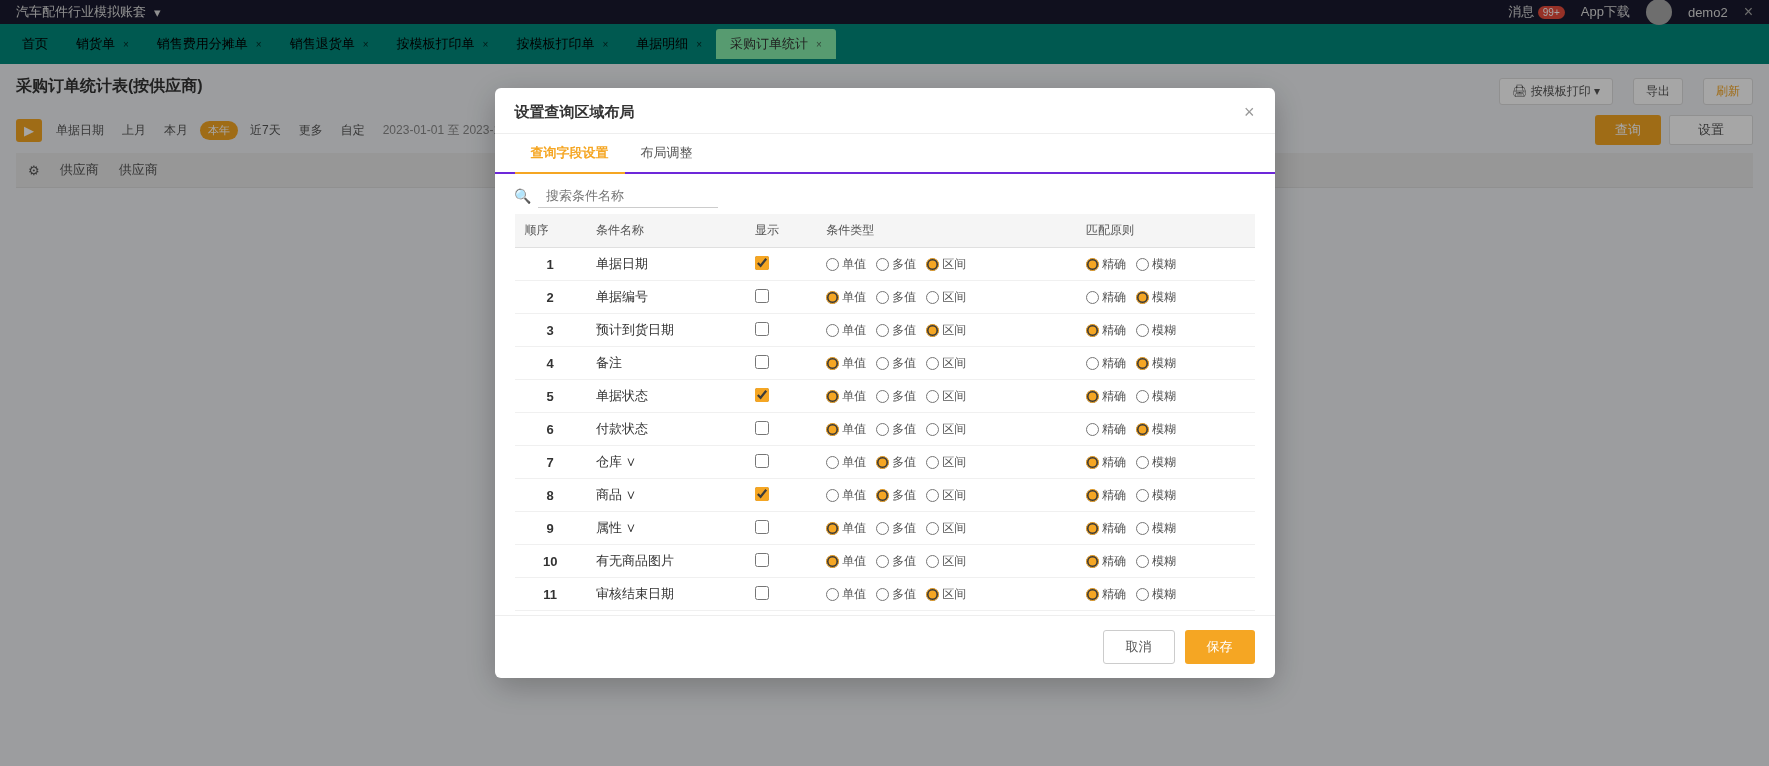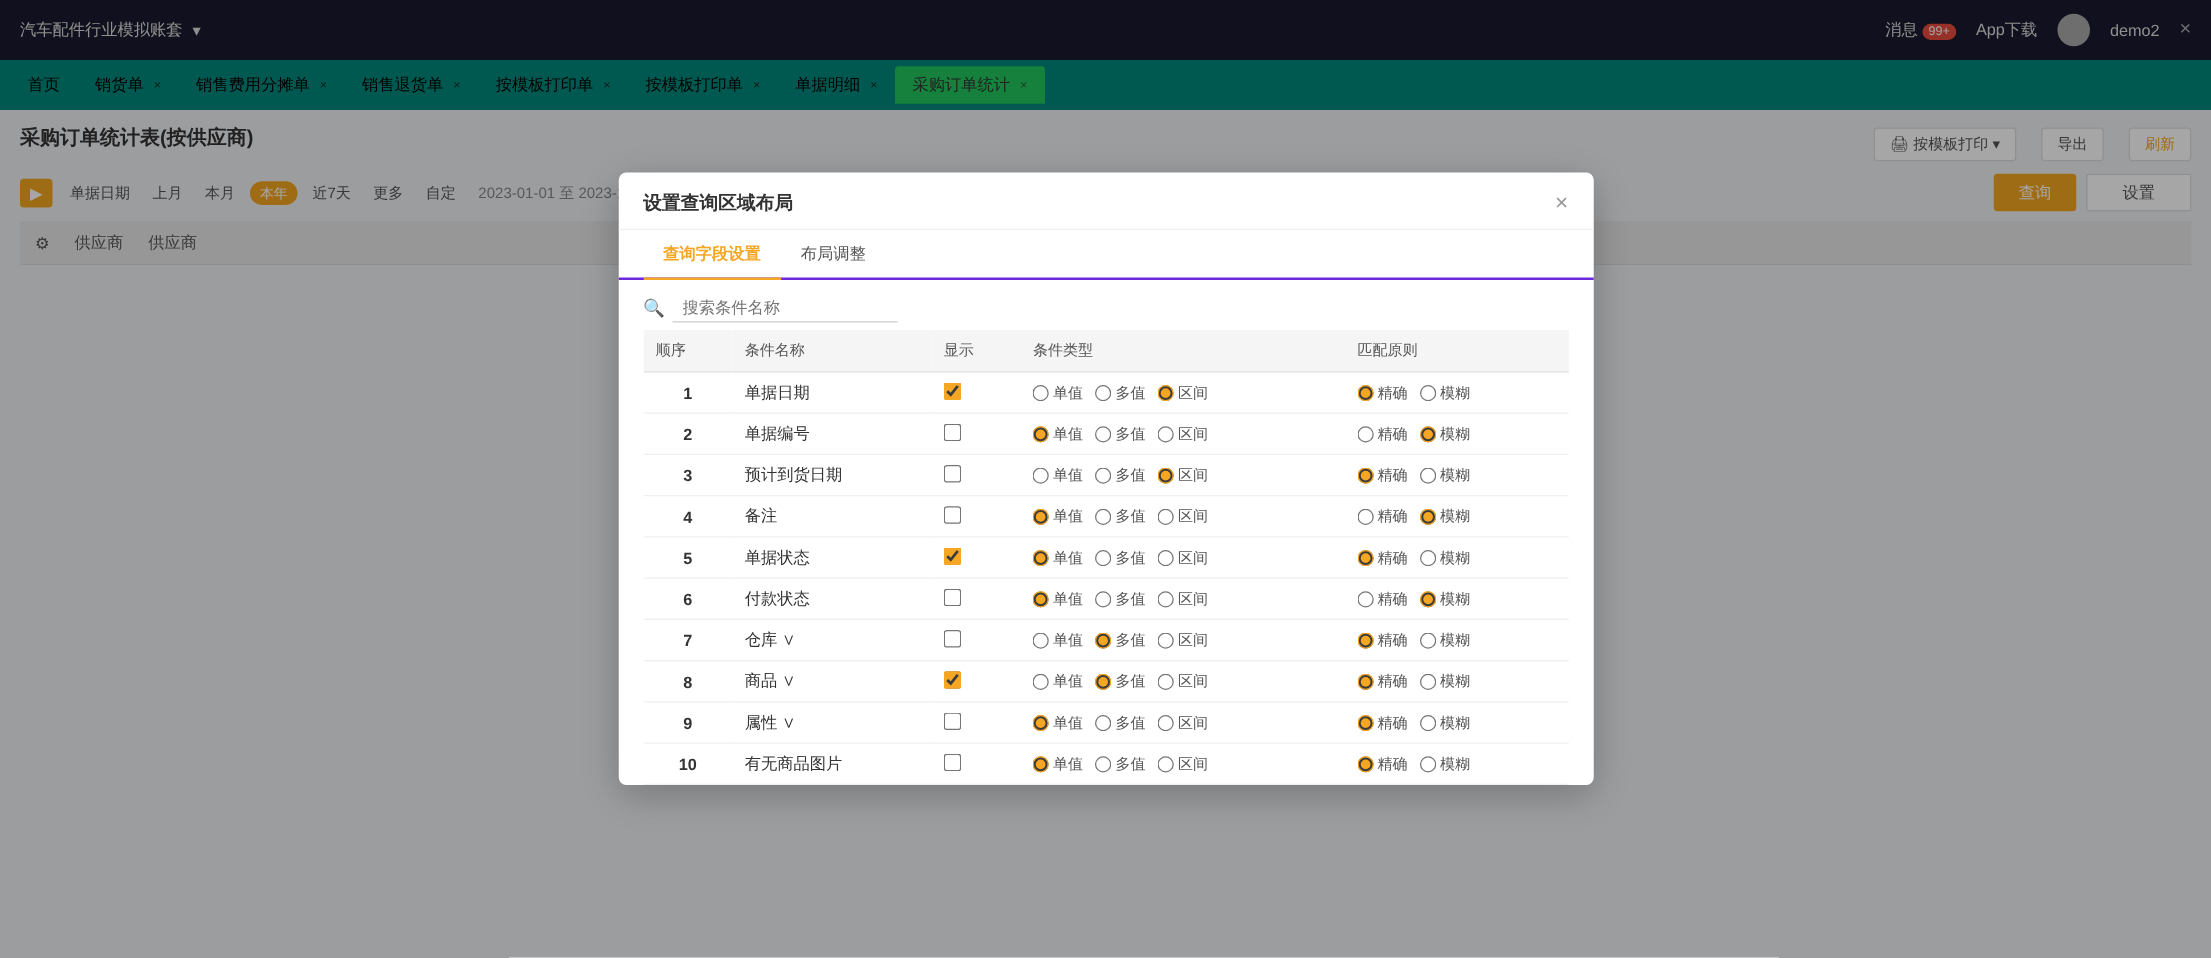--- a/index.html
+++ b/index.html
@@ -1,21 +1,21 @@
 <!DOCTYPE html>
 <html><head>
   <meta charset="utf-8">
   <style>
     * { box-sizing: border-box; margin: 0; padding: 0; }
     body { font-family: 'Microsoft YaHei', Arial, sans-serif; font-size: 13px; background: #f0f2f5; overflow: hidden; }
 
     
     .top-bar {
       background: #1a1a2e;
-      height: 48px;
+      height: 24px;
       display: flex;
       align-items: center;
       justify-content: space-between;
       padding: 0 16px;
       color: #ccc;
     }
     .top-bar-left { display: flex; align-items: center; gap: 8px; font-size: 13px; color: #ddd; }
     .top-bar-right { display: flex; align-items: center; gap: 16px; font-size: 13px; color: #ddd; }
     .top-bar-right .badge { background: #e74c3c; color: white; border-radius: 10px; padding: 1px 5px; font-size: 10px; }
     .close-x { color: #aaa; font-size: 16px; cursor: pointer; }
@@ -31,21 +31,21 @@
     .nav-tab {
       padding: 6px 14px;
       color: #000000;
       font-size: 13px;
       cursor: pointer;
       border-radius: 3px 3px 0 0;
       display: flex;
       align-items: center;
       gap: 4px;
     }
-    .nav-tab.active { background: #22c55e; color: #333; }
+    .nav-tab.active { background: #86efac; color: #333; }
     .nav-tab .tab-close { font-size: 10px; opacity: 0.7; margin-left: 4px; }
 
     
     .page-content {
       background: #f0f2f5;
       padding: 12px 16px;
       min-height: calc(766px - 76px);
       position: relative;
     }
     .page-title { font-size: 16px; font-weight: bold; color: #333; margin-bottom: 10px; }
@@ -526,18 +526,42 @@
                   <label class="radio-item"><input type="radio" name="type_9" value="区间" style="">区间</label>
                 </div>
               </td>
               <td>
                 <div class="radio-group">
                   <label class="radio-item"><input type="radio" name="match_9" value="精确" checked="" style="">精确</label>
                   <label class="radio-item"><input type="radio" name="match_9" value="模糊" style="">模糊</label>
                 </div>
               </td>
             </tr>
+            <tr>
+              <td class="td-order normal">11</td>
+              <td>审核结束日期</td>
+              <td>
+                <div class="checkbox-item"><input type="checkbox" style=""></div>
+              </td>
+              <td>
+                <div class="radio-group">
+                  <label class="radio-item"><input type="radio" name="type_10" value="单值" style="">单值</label>
+                  <label class="radio-item"><input type="radio" name="type_10" value="多值" style="">多值</label>
+                  <label class="radio-item"><input type="radio" name="type_10" value="区间" checked="" style="">区间</label>
+                </div>
+              </td>
+              <td>
+                <div class="radio-group">
+                  <label class="radio-item"><input type="radio" name="match_10" value="精确" checked="" style="">精确</label>
+                  <label class="radio-item"><input type="radio" name="match_10" value="模糊" style="">模糊</label>
+                </div>
+              </td>
+            </tr>
           </tbody>
       </table>
     </div>
 
+    <div class="dialog-footer">
+      <button class="btn-cancel">取消</button>
+      <button class="btn-save">保存</button>
+    </div>
   </div>
 </div>
 
 </body></html>

